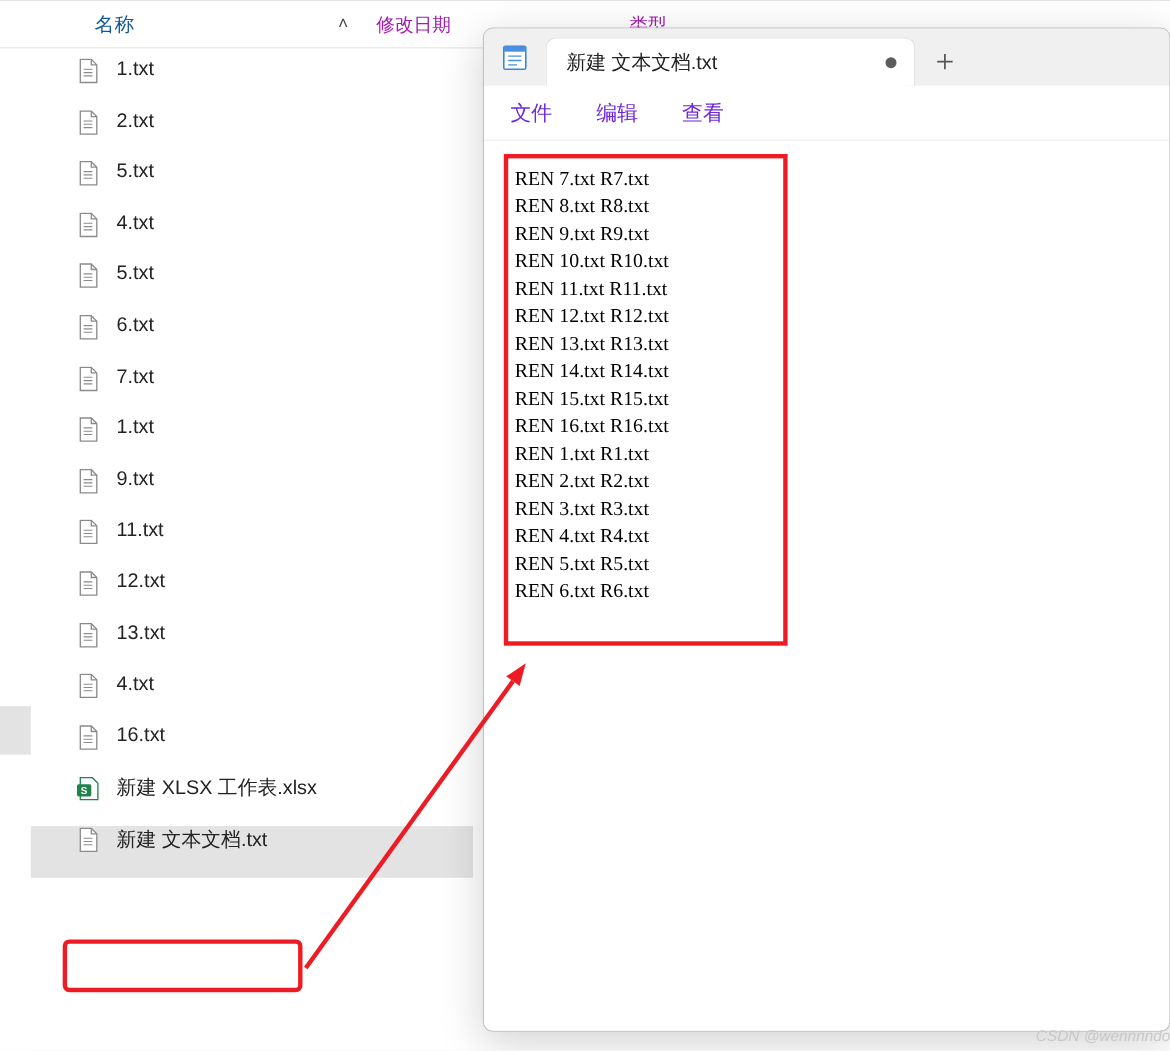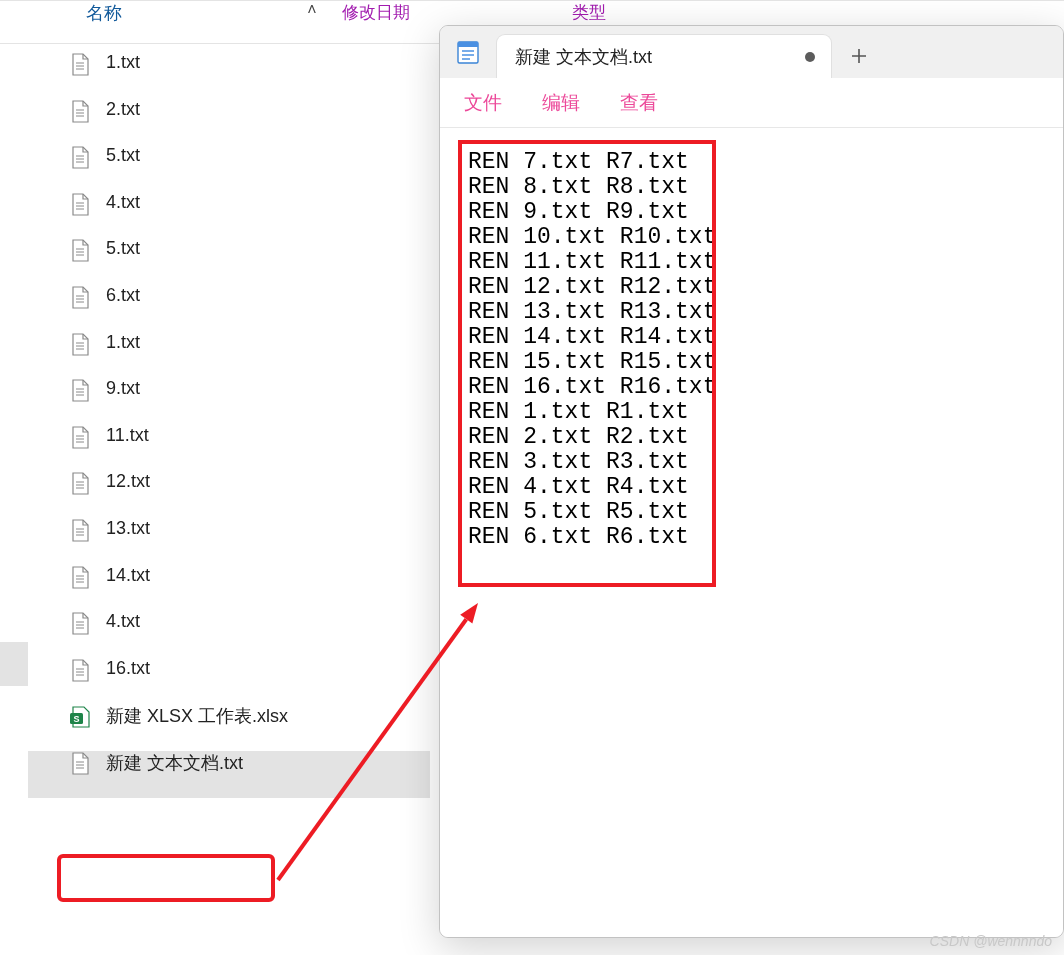--- a/index.html
+++ b/index.html
@@ -1,19 +1,19 @@
 <!DOCTYPE html>
 <html><head>
   <meta charset="utf-8">
   <style>
     * { margin:0; padding:0; box-sizing:border-box; }
     body { width:1064px; height:955px; font-family:"Microsoft YaHei","Segoe UI",sans-serif; background:#fff; position:relative; overflow:hidden; }
 
     
-    .exp-header { position:absolute; top:0; left:0; right:0; height:44px; border-top:1px solid #e4e4e4; border-bottom:1px solid #e4e4e4; display:flex; align-items:flex-start; z-index:1; }
+    .exp-header { position:absolute; top:0; left:0; right:0; height:44px; border-top:1px solid #e4e4e4; border-bottom:1px solid #e4e4e4; display:flex; align-items:center; z-index:1; }
     .col-name { width:300px; padding-left:86px; color:#11599a; font-size:18px; }
     .col-sort { width:24px; text-align:center; color:#444; }
     .col-other { flex:0 0 230px; padding-left:18px; color:#444; font-size:17px; overflow:hidden; white-space:nowrap; }
     .truncate { color:#a21caf; }
 
     
     .gutter { position:absolute; top:44px; left:0; width:28px; height:911px; background:#fff; }
     .gutter .sel { position:absolute; top:598px; left:0; width:28px; height:44px; background:#e3e3e3; }
 
     
@@ -34,32 +34,32 @@
 
     
     .np-tabs { height:52px; display:flex; align-items:flex-end; background:#f0f0f0; padding:0; }
     .np-icon { width:56px; height:52px; display:flex; align-items:center; justify-content:center; }
     .np-tab { height:44px; background:#fff; border-top-left-radius:9px; border-top-right-radius:9px; display:flex; align-items:center; padding:0 16px 0 18px; gap:14px; min-width:336px; border:1px solid #e0e0e0; border-bottom:none; }
     .np-tab-title { font-size:18px; color:#222; flex:1; }
     .np-dot { width:10px; height:10px; border-radius:50%; background:#5c5c5c; }
     .np-newtab { width:54px; height:44px; display:flex; align-items:center; justify-content:center; font-size:24px; color:#555; cursor:pointer; }
 
     
-    .np-menu { height:50px; background:#fff; display:flex; align-items:center; padding-left:24px; gap:40px; font-size:19px; color:#ec4899; border-bottom:1px solid #e7e7e7; }
+    .np-menu { height:50px; background:#fff; display:flex; align-items:center; padding-left:24px; gap:40px; font-size:19px; color:#6d28d9; border-bottom:1px solid #e7e7e7; }
     .np-menu-item { cursor:pointer; }
 
     
     .np-body { flex:1; background:#fff; padding:8px 10px; position:relative; }
-    .np-text { font-family:Liberation Mono, monospace; font-size:23px; line-height:25px; white-space:pre; padding:14px 18px; }
+    .np-text { font-family:Liberation Serif, serif; font-size:18px; line-height:25px; white-space:pre; padding:14px 18px; }
 
     
     .red-box-text { position:absolute; border:4px solid #ed1c24; z-index:5; pointer-events:none; }
 
     
-    .watermark { position:absolute; bottom:6px; right:12px; font-size:14px; color:#c8c8c8; font-style:italic; z-index:7; }
+    .watermark { position:absolute; bottom:6px; right:0; font-size:14px; color:#c8c8c8; font-style:italic; z-index:7; }
   </style>
 </head>
 <body>
 
 <div class="exp-header">
   <div class="col-name">名称</div>
   <div class="col-sort">˄</div>
   <div class="col-other truncate">修改日期</div>
   <div class="col-other truncate">类型</div>
 </div>
@@ -144,20 +144,32 @@
     <div class="file-row">
       <span class="icon-box icon-txt">
         <svg width="20" height="24" viewBox="0 0 20 24">
           <path d="M3 1 H13 L18 6 V22 H3 Z" fill="#fff" stroke="#8a8a8a" stroke-width="1.2"></path>
           <path d="M13 1 V6 H18" fill="none" stroke="#8a8a8a" stroke-width="1.2"></path>
           <line x1="6" y1="10" x2="14" y2="10" stroke="#8a8a8a" stroke-width="1"></line>
           <line x1="6" y1="13" x2="14" y2="13" stroke="#8a8a8a" stroke-width="1"></line>
           <line x1="6" y1="16" x2="14" y2="16" stroke="#8a8a8a" stroke-width="1"></line>
         </svg>
       </span>
+      <span>7.txt</span>
+    </div>
+    <div class="file-row">
+      <span class="icon-box icon-txt">
+        <svg width="20" height="24" viewBox="0 0 20 24">
+          <path d="M3 1 H13 L18 6 V22 H3 Z" fill="#fff" stroke="#8a8a8a" stroke-width="1.2"></path>
+          <path d="M13 1 V6 H18" fill="none" stroke="#8a8a8a" stroke-width="1.2"></path>
+          <line x1="6" y1="10" x2="14" y2="10" stroke="#8a8a8a" stroke-width="1"></line>
+          <line x1="6" y1="13" x2="14" y2="13" stroke="#8a8a8a" stroke-width="1"></line>
+          <line x1="6" y1="16" x2="14" y2="16" stroke="#8a8a8a" stroke-width="1"></line>
+        </svg>
+      </span>
       <span>1.txt</span>
     </div>
     <div class="file-row">
       <span class="icon-box icon-txt">
         <svg width="20" height="24" viewBox="0 0 20 24">
           <path d="M3 1 H13 L18 6 V22 H3 Z" fill="#fff" stroke="#8a8a8a" stroke-width="1.2"></path>
           <path d="M13 1 V6 H18" fill="none" stroke="#8a8a8a" stroke-width="1.2"></path>
           <line x1="6" y1="10" x2="14" y2="10" stroke="#8a8a8a" stroke-width="1"></line>
           <line x1="6" y1="13" x2="14" y2="13" stroke="#8a8a8a" stroke-width="1"></line>
           <line x1="6" y1="16" x2="14" y2="16" stroke="#8a8a8a" stroke-width="1"></line>
@@ -193,32 +205,20 @@
       <span class="icon-box icon-txt">
         <svg width="20" height="24" viewBox="0 0 20 24">
           <path d="M3 1 H13 L18 6 V22 H3 Z" fill="#fff" stroke="#8a8a8a" stroke-width="1.2"></path>
           <path d="M13 1 V6 H18" fill="none" stroke="#8a8a8a" stroke-width="1.2"></path>
           <line x1="6" y1="10" x2="14" y2="10" stroke="#8a8a8a" stroke-width="1"></line>
           <line x1="6" y1="13" x2="14" y2="13" stroke="#8a8a8a" stroke-width="1"></line>
           <line x1="6" y1="16" x2="14" y2="16" stroke="#8a8a8a" stroke-width="1"></line>
         </svg>
       </span>
       <span>13.txt</span>
-    </div>
-    <div class="file-row">
-      <span class="icon-box icon-txt">
-        <svg width="20" height="24" viewBox="0 0 20 24">
-          <path d="M3 1 H13 L18 6 V22 H3 Z" fill="#fff" stroke="#8a8a8a" stroke-width="1.2"></path>
-          <path d="M13 1 V6 H18" fill="none" stroke="#8a8a8a" stroke-width="1.2"></path>
-          <line x1="6" y1="10" x2="14" y2="10" stroke="#8a8a8a" stroke-width="1"></line>
-          <line x1="6" y1="13" x2="14" y2="13" stroke="#8a8a8a" stroke-width="1"></line>
-          <line x1="6" y1="16" x2="14" y2="16" stroke="#8a8a8a" stroke-width="1"></line>
-        </svg>
-      </span>
-      <span>14.txt</span>
     </div>
     <div class="file-row">
       <span class="icon-box icon-txt">
         <svg width="20" height="24" viewBox="0 0 20 24">
           <path d="M3 1 H13 L18 6 V22 H3 Z" fill="#fff" stroke="#8a8a8a" stroke-width="1.2"></path>
           <path d="M13 1 V6 H18" fill="none" stroke="#8a8a8a" stroke-width="1.2"></path>
           <line x1="6" y1="10" x2="14" y2="10" stroke="#8a8a8a" stroke-width="1"></line>
           <line x1="6" y1="13" x2="14" y2="13" stroke="#8a8a8a" stroke-width="1"></line>
           <line x1="6" y1="16" x2="14" y2="16" stroke="#8a8a8a" stroke-width="1"></line>
         </svg>

